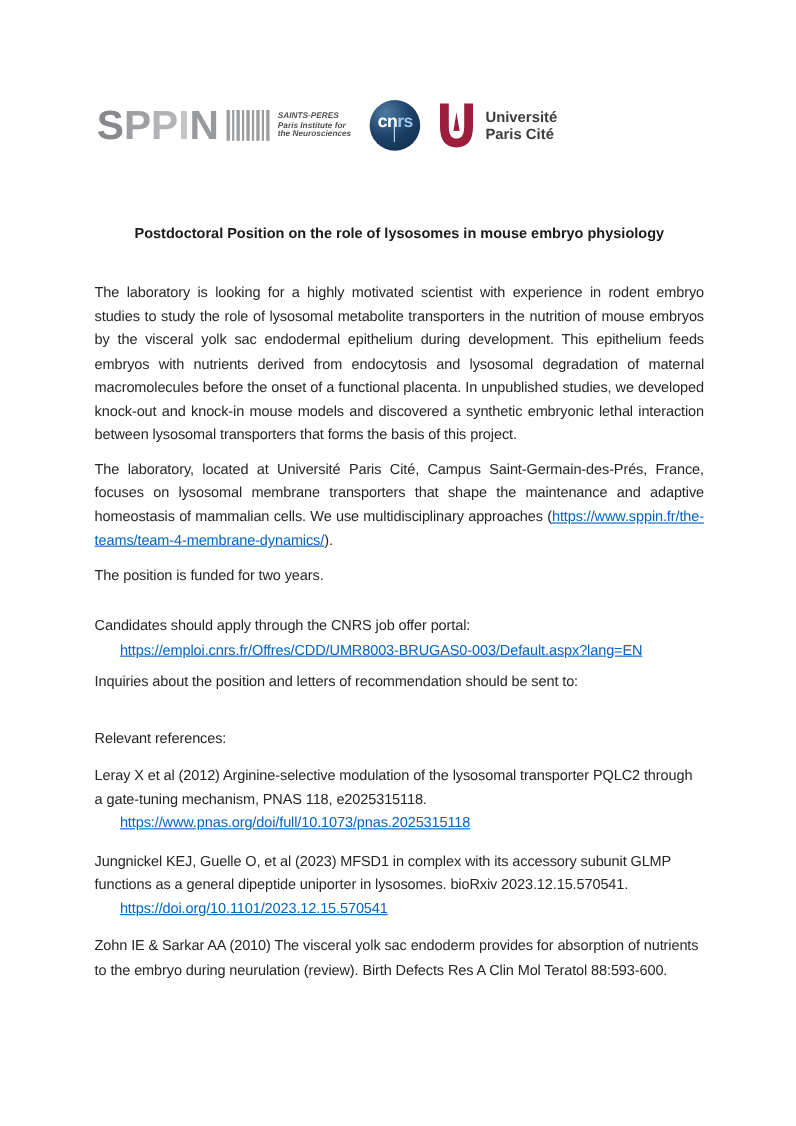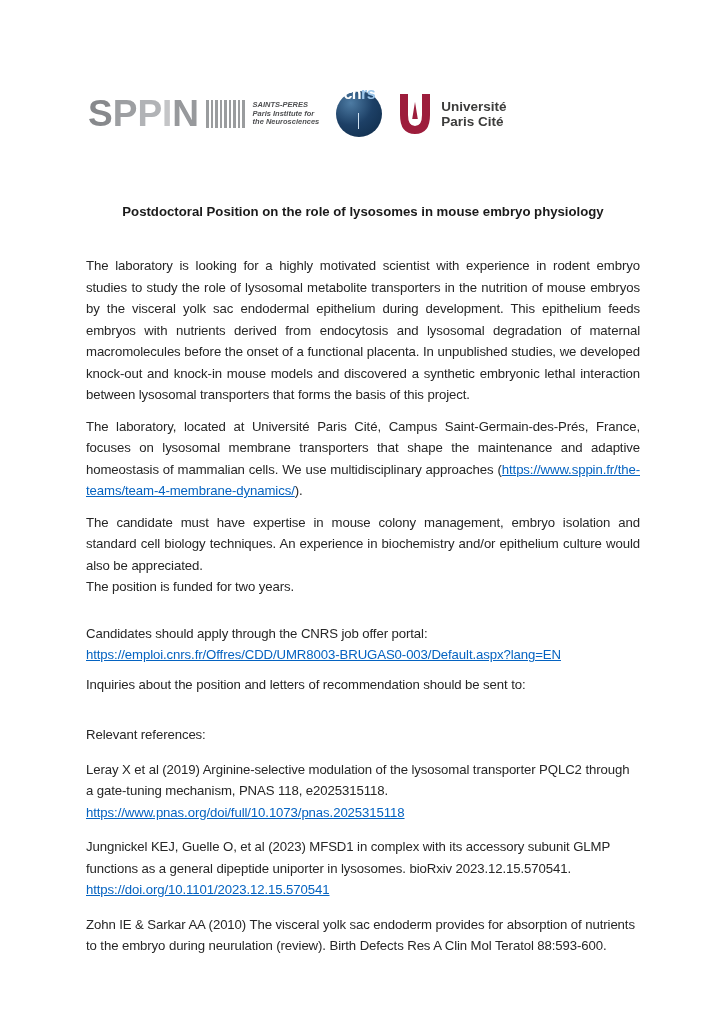--- a/index.html
+++ b/index.html
@@ -14,36 +14,36 @@
   .logo-row { display:flex; align-items:center; height:52px; margin-left:2px; }
   .sppin { display:flex; align-items:center; }
   .sppin-word { font-size:37px; font-weight:bold; line-height:30px; letter-spacing:0px; display:flex; }
   .sppin-word span { display:block; }
   .sppin-bars { display:flex; gap:2px; margin-left:7px; height:28px; align-items:stretch; }
   .sppin-bars i { display:block; width:2.5px; background:#9a9c9e; }
   .sppin-tag { margin-left:8px; font-size:7.5px; line-height:8.6px; color:#4f5052; font-weight:bold; letter-spacing:0;font-style:italic; }
   .cnrs-badge {
     width:46px; height:46px; border-radius:50%; margin-left:17px; position:relative;
     background:radial-gradient(circle at 32% 26%, #4d7ba3 0%, #1d4066 48%, #0e2a47 100%);
-    display:flex; align-items:flex-start; justify-content:center;
+    display:flex; align-items:center; justify-content:center;
   }
   .cnrs-badge .cnrs-text { font-weight:bold; font-size:16px; letter-spacing:-0.5px; margin-top:-6px; }
   .cnrs-badge .c1 { color:#ffffff; }
   .cnrs-badge .c2 { color:#9cc6ea; }
   .cnrs-badge .stem { position:absolute; left:22px; top:22px; width:1px; height:16px; background:#cfe2f2; }
   .upc { display:flex; align-items:center; margin-left:15px;justify-content:flex-end; }
   .upc-text { margin-left:8px; font-size:13.5px; line-height:15px; color:#3c3c3b; font-weight:bold; }
 
   
   .doc-title { text-align:center; font-weight:bold; font-size:13.2px; margin-top:64px; color:#1a1a1a; }
   .body-text { font-size:13.2px; line-height:21.5px; letter-spacing:-0.1px; color:#262626; }
   .para { text-align:justify; margin-top:10px; }
   .para.first { margin-top:36px; }
   .link { color:#0563C1; text-decoration:underline; cursor:pointer; word-break:break-all; }
-  a.block-link { display:block; }
+  a.block-link { display:block;margin-left:23px; }
   .apply-section { margin-top:25px; }
   .inquiries-label { margin-top:8px; }
   .refs-section { margin-top:29px; }
   .ref-item { margin-top:13px; }
 </style>
 </head>
 <body>
 
 <div class="page">
   <div class="content">
@@ -96,35 +96,34 @@
 
     <div class="doc-title">Postdoctoral Position on the role of lysosomes in mouse embryo physiology</div>
 
     <div class="body-text">
 
       <div class="para first">The laboratory is looking for a highly motivated scientist with experience in rodent embryo studies to study the role of lysosomal metabolite transporters in the nutrition of mouse embryos by the visceral yolk sac endodermal epithelium during development. This epithelium feeds embryos with nutrients derived from endocytosis and lysosomal degradation of maternal macromolecules before the onset of a functional placenta. In unpublished studies, we developed knock-out and knock-in mouse models and discovered a synthetic embryonic lethal interaction between lysosomal transporters that forms the basis of this project.</div>
 
       <div class="para"><span>The laboratory, located at Université Paris Cité, Campus Saint-Germain-des-Prés, France, focuses on lysosomal membrane transporters that shape the maintenance and adaptive homeostasis of mammalian cells. We use multidisciplinary approaches (</span><a class="link">https://www.sppin.fr/the-teams/team-4-membrane-dynamics/</a><span>).</span></div>
 
       <div class="para">
-        <div>The candidate must have expertise in mouse colony management, embryo isolation and standard cell biology techniques. An experience in biochemistry and/or epithelium culture would also be appreciated.</div>
         <div>The position is funded for two years.</div>
       </div>
 
       <div class="apply-section">
         <div>Candidates should apply through the CNRS job offer portal:</div>
         <a class="link block-link">https://emploi.cnrs.fr/Offres/CDD/UMR8003-BRUGAS0-003/Default.aspx?lang=EN</a>
         <div class="inquiries-label">Inquiries about the position and letters of recommendation should be sent to:</div>
       </div>
 
       <div class="refs-section">
         <div>Relevant references:</div>
 
         <div class="ref-item">
-          <div>Leray X et al (2019) Arginine-selective modulation of the lysosomal transporter PQLC2 through a gate-tuning mechanism, PNAS 118, e2025315118.</div>
+          <div>Leray X et al (2012) Arginine-selective modulation of the lysosomal transporter PQLC2 through a gate-tuning mechanism, PNAS 118, e2025315118.</div>
           <a class="link block-link">https://www.pnas.org/doi/full/10.1073/pnas.2025315118</a>
         </div>
 
         <div class="ref-item">
           <div>Jungnickel KEJ, Guelle O, et al (2023) MFSD1 in complex with its accessory subunit GLMP functions as a general dipeptide uniporter in lysosomes. bioRxiv 2023.12.15.570541.</div>
           <a class="link block-link">https://doi.org/10.1101/2023.12.15.570541</a>
         </div>
 
         <div class="ref-item">
           <div>Zohn IE &amp; Sarkar AA (2010) The visceral yolk sac endoderm provides for absorption of nutrients to the embryo during neurulation (review). Birth Defects Res A Clin Mol Teratol 88:593-600.</div>

